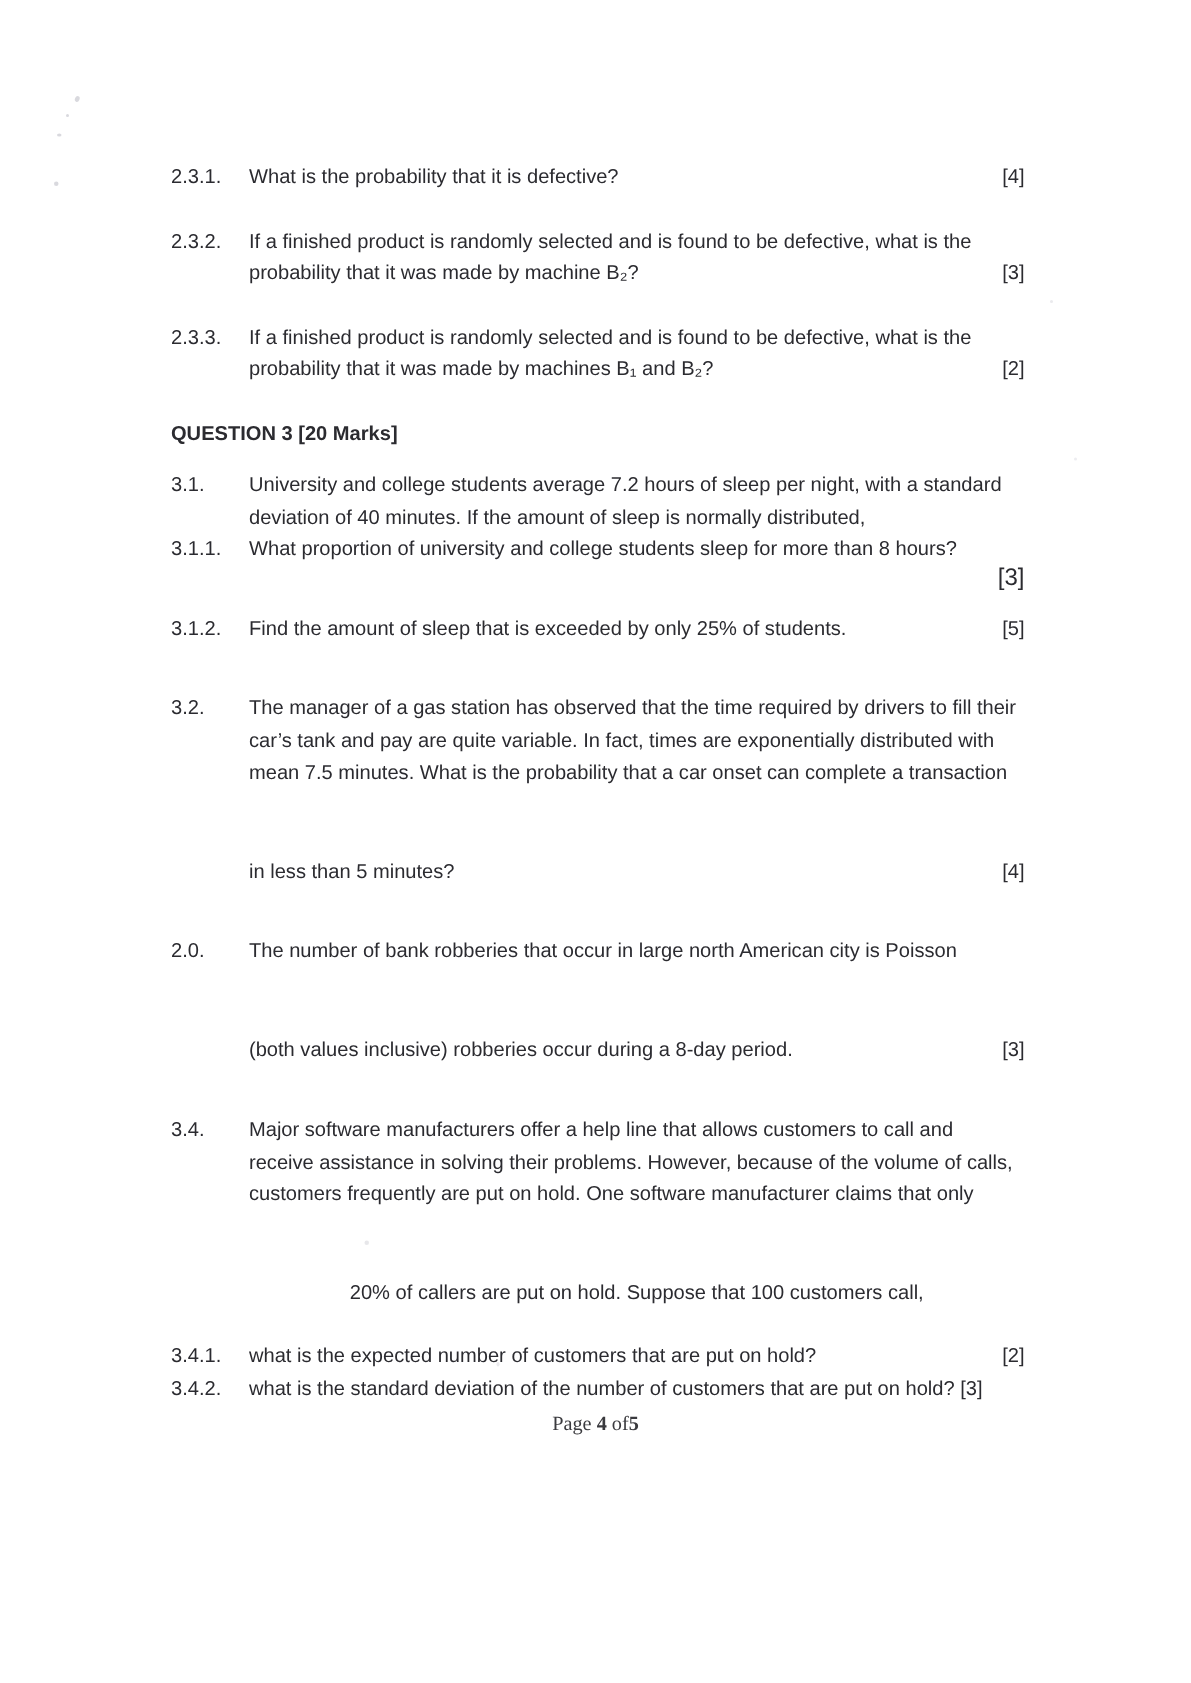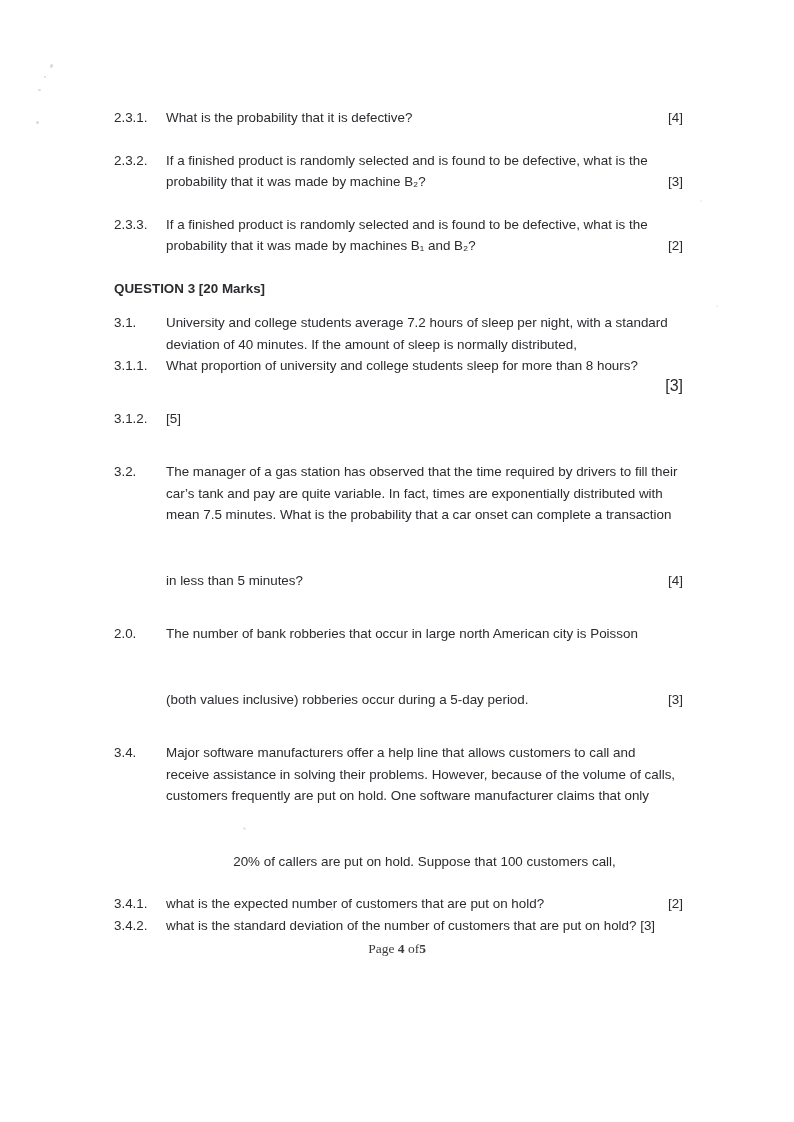--- a/index.html
+++ b/index.html
@@ -174,20 +174,21 @@
       </div>
     </div>
     <div class="markline">[3]</div>
 
     <div class="gap-sm"></div>
 
     <div class="q lvl3">
       <span class="num">3.1.2.</span>
       <div class="body">
         <div class="withmark">
+          <span class="txt">Find the amount of sleep that is exceeded by only 25% of students.</span>
           <span class="mark">[5]</span>
         </div>
       </div>
     </div>
 
     <div class="gap-xl"></div>
 
     <div class="q lvl2 just">
       <span class="num">3.2.</span>
       <div class="body">
@@ -201,21 +202,21 @@
       </div>
     </div>
 
     <div class="gap-xl"></div>
 
     <div class="q lvl2 just">
       <span class="num">2.0.</span>
       <div class="body">
         <div class="line">The number of bank robberies that occur in large north American city is Poisson</div>
         <div class="line withmark">
-          <span class="txt">(both values inclusive) robberies occur during a 5-day period.</span>
+          <span class="txt">(both values inclusive) robberies occur during a 8-day period.</span>
           <span class="mark">[3]</span>
         </div>
       </div>
     </div>
 
     <div class="gap-xl"></div>
 
     <div class="q lvl2 just">
       <span class="num">3.4.</span>
       <div class="body">

